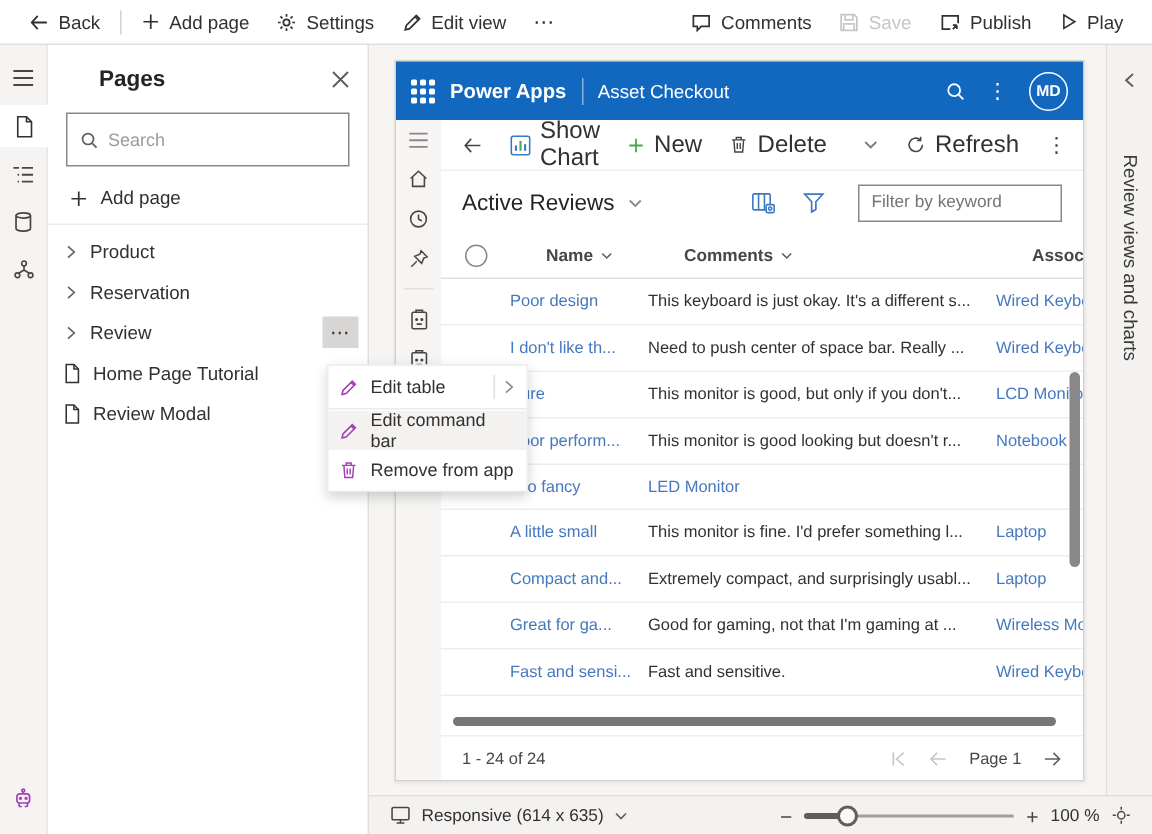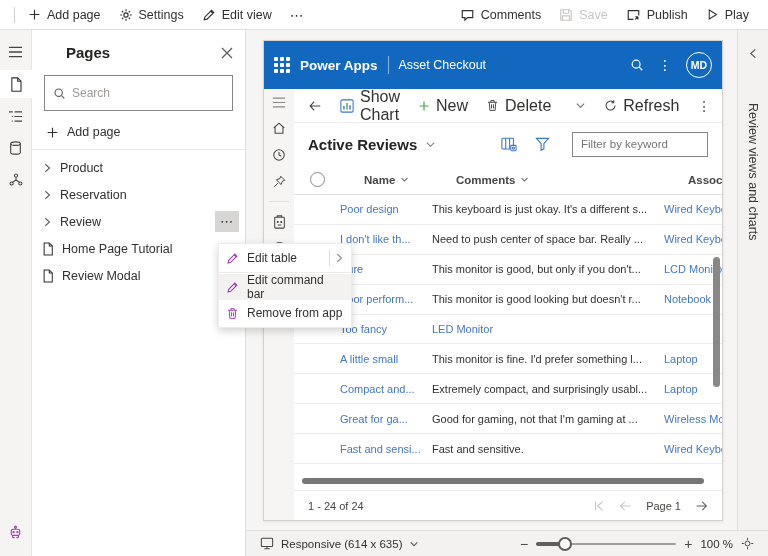--- a/index.html
+++ b/index.html
@@ -48,39 +48,39 @@
 
   
   .workspace { flex:1; display:flex; flex-direction:column; min-width:0; }
   .upper { flex:1; display:flex; min-height:0; }
   .canvas { flex:1; background:#f6f5f4; position:relative; }
   .right-rail { width:31px; background:#f3f2f1; border-left:1px solid #e1dfdd; display:flex; flex-direction:column; align-items:center; padding-top:18px; }
   .vtext { margin-top:44px; writing-mode:vertical-rl; font-size:12.5px; color:#3b3a39; }
 
   
   .preview { position:absolute; left:17px; top:10px; width:460px; height:481px; background:#fff; border:1px solid #d4d2d0; box-shadow:0 1px 3px rgba(0,0,0,.08); display:flex; flex-direction:column; }
-  .app-head { height:48px; background:#1268bf; color:#fff; display:flex; align-items:center; padding:0 10px; gap:10px; flex:none; }
+  .app-head { height:39px; background:#1268bf; color:#fff; display:flex; align-items:center; padding:0 10px; gap:10px; flex:none; }
   .waffle { display:grid; grid-template-columns:repeat(3,4px); grid-gap:2px; cursor:pointer; }
   .waffle span { width:4px; height:4px; background:#fff; border-radius:1px; }
   .brand { font-size:13.5px; font-weight:bold; }
   .app-head .vbar { width:1px; height:18px; background:rgba(255,255,255,.5); }
   .app-title { font-size:12.5px; }
   .app-head-right { margin-left:auto; display:flex; align-items:center; gap:14px; }
   .avatar { width:26px; height:26px; border:1px solid #fff; border-radius:50%; display:flex; align-items:center; justify-content:center; font-size:10.5px; font-weight:bold; cursor:pointer; }
   .app-body { flex:1; display:flex; min-height:0; position:relative; }
   .app-rail { width:30px; background:#f6f5f4; display:flex; flex-direction:column; align-items:center; padding-top:8px; gap:13px; color:#484644; }
   .app-rail .rdiv { width:20px; height:1px; background:#e1dfdd; }
   .app-content { flex:1; display:flex; flex-direction:column; min-width:0; }
 
   .cmdbar { height:34px; display:flex; align-items:center; padding:0 6px; border-bottom:1px solid #f0efee; gap:2px; flex:none; }
   .cmd-btn { display:flex; align-items:center; gap:6px; padding:0 8px; height:28px; font-size:16px; color:#323130; cursor:pointer; }
   .cmd-sep { width:1px; height:16px; background:#d2d0ce; margin:0 2px; }
 
   .view-head { height:42px; display:flex; align-items:center; padding:0 14px; gap:8px; flex:none; }
-  .view-title { font-size:15px; font-weight:bold; color:#252423; }
+  .view-title { font-size:15px; font-weight:normal; color:#252423; }
   .view-icons { margin-left:auto; display:flex; align-items:center; gap:18px; }
   .kw-filter { width:136px; height:25px; border:1px solid #8a8886; display:flex; align-items:center; padding:0 8px; margin-left:4px; }
   .kw-filter input { border:none; outline:none; width:100%; font-size:11.5px; font-family:inherit; }
   .kw-filter input::placeholder { color:#767472; }
 
   .grid { flex:1; display:flex; flex-direction:column; min-height:0; }
   .gh { display:flex; align-items:center; height:30px; border-bottom:1px solid #e1dfdd; font-size:11.5px; font-weight:bold; color:#484644; flex:none; }
   .col-check { width:46px; display:flex; justify-content:center; flex:none; }
   .col-name { width:92px; flex:none; overflow:hidden; white-space:nowrap; }
   .col-comment { width:232px; flex:none; overflow:hidden; white-space:nowrap; }
@@ -103,20 +103,28 @@
   .slider .handle { position:absolute; top:0; left:22px; width:14px; height:14px; background:#faf9f8; border:2px solid #605e5c; border-radius:50%; }
   .zoomsign { font-size:14px; color:#484644; cursor:pointer; }
 
   .purple { color:#a33eb5; }
   .lgray { color:#c8c6c4; }
 </style>
 </head>
 <body>
 
 <div class="topbar">
+  <div class="tb-btn">
+    <span class="i">
+        <svg width="14" height="14" viewBox="0 0 16 16" fill="none" stroke="#323130" stroke-width="1.4">
+          <path d="M7 3 2.5 8 7 13M2.5 8H14"></path>
+        </svg>
+      </span>
+    <span>Back</span>
+  </div>
   <div class="tb-sep"></div>
   <div class="tb-btn">
     <span class="i">
         <svg width="13" height="13" viewBox="0 0 16 16" fill="none" stroke="#323130" stroke-width="1.4">
           <path d="M8 2v12M2 8h12"></path>
         </svg>
       </span>
     <span>Add page</span>
   </div>
   <div class="tb-btn">

